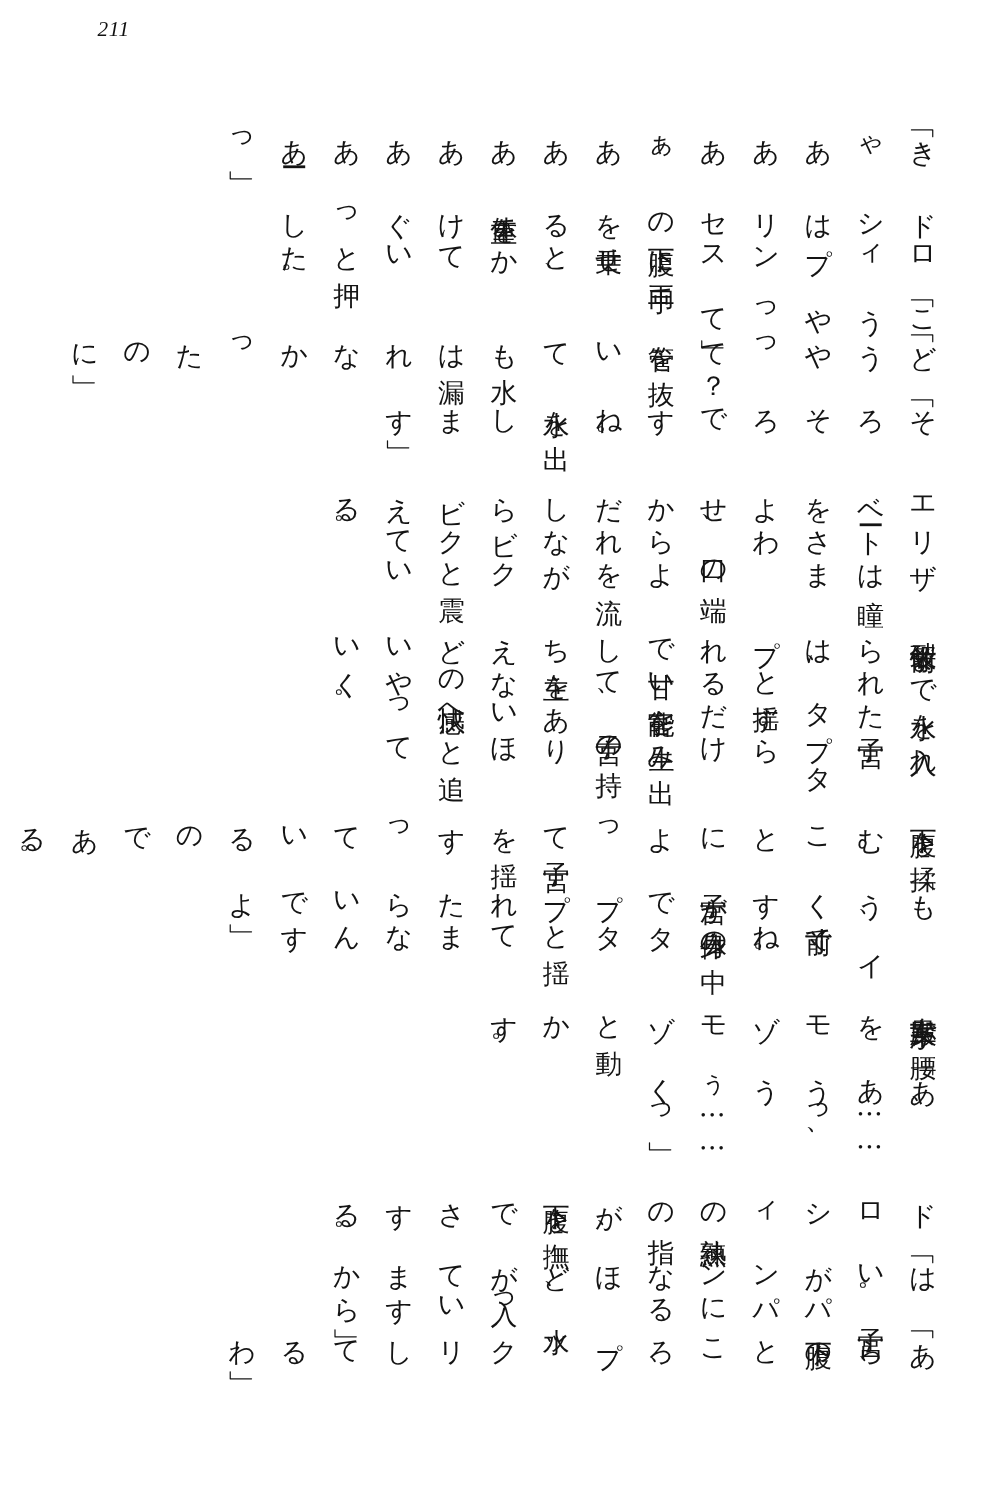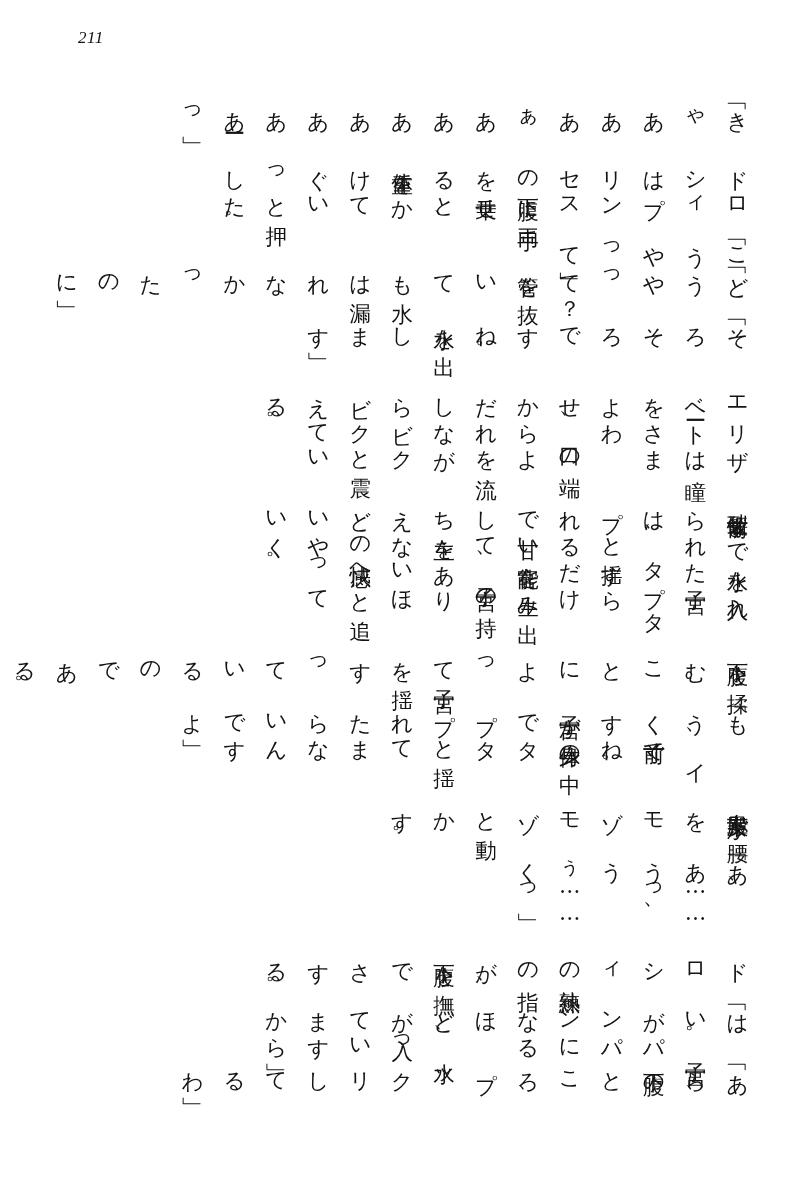--- a/index.html
+++ b/index.html
@@ -23,21 +23,20 @@
   }
   .page-number {
     position: absolute;
     top: 14px;
     left: 78px;
     font-family: "Liberation Serif", "DejaVu Serif", serif;
     font-style: italic;
     font-size: 17px;
     color: #111;
     letter-spacing: 0.5px;
-    margin-top: 14px;
   }
   .text-body {
     position: absolute;
     top: 96px;
     left: 34px;
     width: 724px;
     height: 1010px;
     writing-mode: vertical-rl;
     text-orientation: upright;
     direction: ltr;

